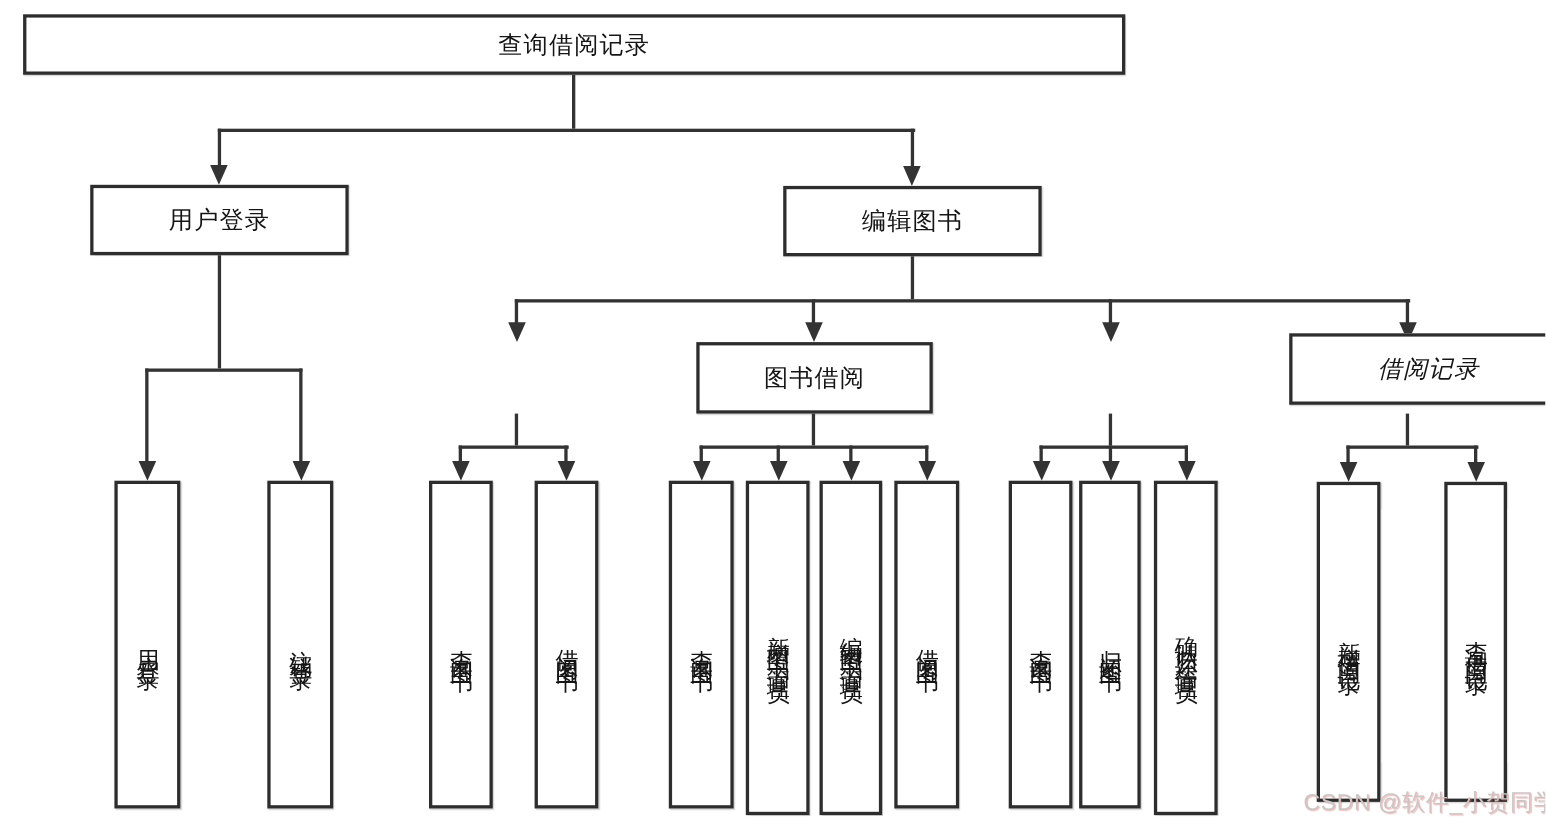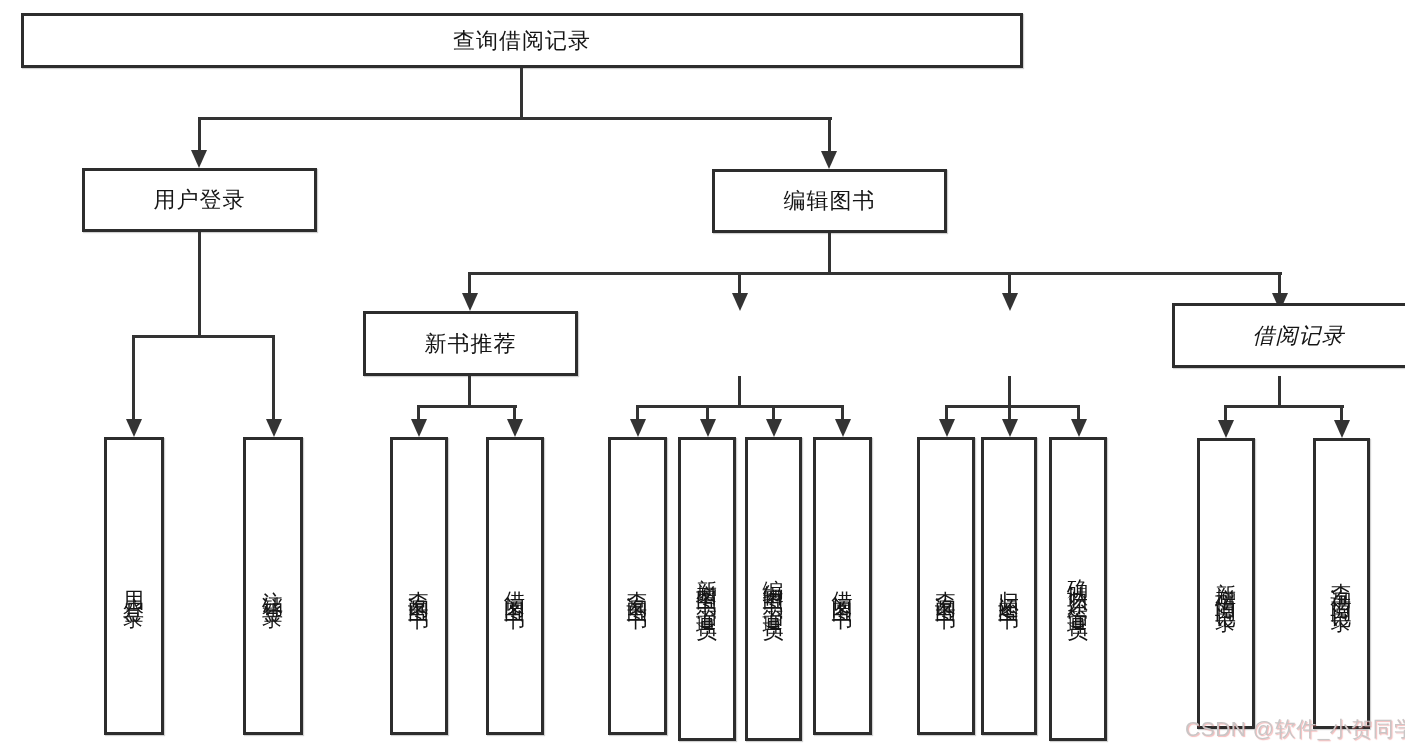--- a/index.html
+++ b/index.html
@@ -61,21 +61,21 @@
   <div class="cl" style="left:468px;top:272px;width:814px;height:3px;"></div>
   <div class="cl" style="left:468px;top:272px;width:3px;height:22px;"></div>
   <div class="ar" style="left:462px;top:293px;"></div>
   <div class="cl" style="left:738px;top:272px;width:3px;height:22px;"></div>
   <div class="ar" style="left:732px;top:293px;"></div>
   <div class="cl" style="left:1008px;top:272px;width:3px;height:22px;"></div>
   <div class="ar" style="left:1002px;top:293px;"></div>
   <div class="cl" style="left:1278px;top:272px;width:3px;height:22px;"></div>
   <div class="ar" style="left:1272px;top:293px;"></div>
 
-  <div class="box" style="left:363px;top:311px;width:215px;height:65px;">新书推荐</div>
+  <div class="box" style="left:633px;top:311px;width:215px;height:65px;">图书借阅</div>
   <div class="box" style="left:1172px;top:303px;width:253px;height:65px;font-style:italic;">借阅记录</div>
 
   <div class="cl" style="left:468px;top:376px;width:3px;height:29px;"></div>
   <div class="cl" style="left:417px;top:405px;width:100px;height:3px;"></div>
   <div class="cl" style="left:417px;top:405px;width:3px;height:16px;"></div>
   <div class="ar" style="left:411px;top:419px;"></div>
   <div class="cl" style="left:513px;top:405px;width:3px;height:16px;"></div>
   <div class="ar" style="left:507px;top:419px;"></div>
 
   <div class="cl" style="left:738px;top:376px;width:3px;height:29px;"></div>

